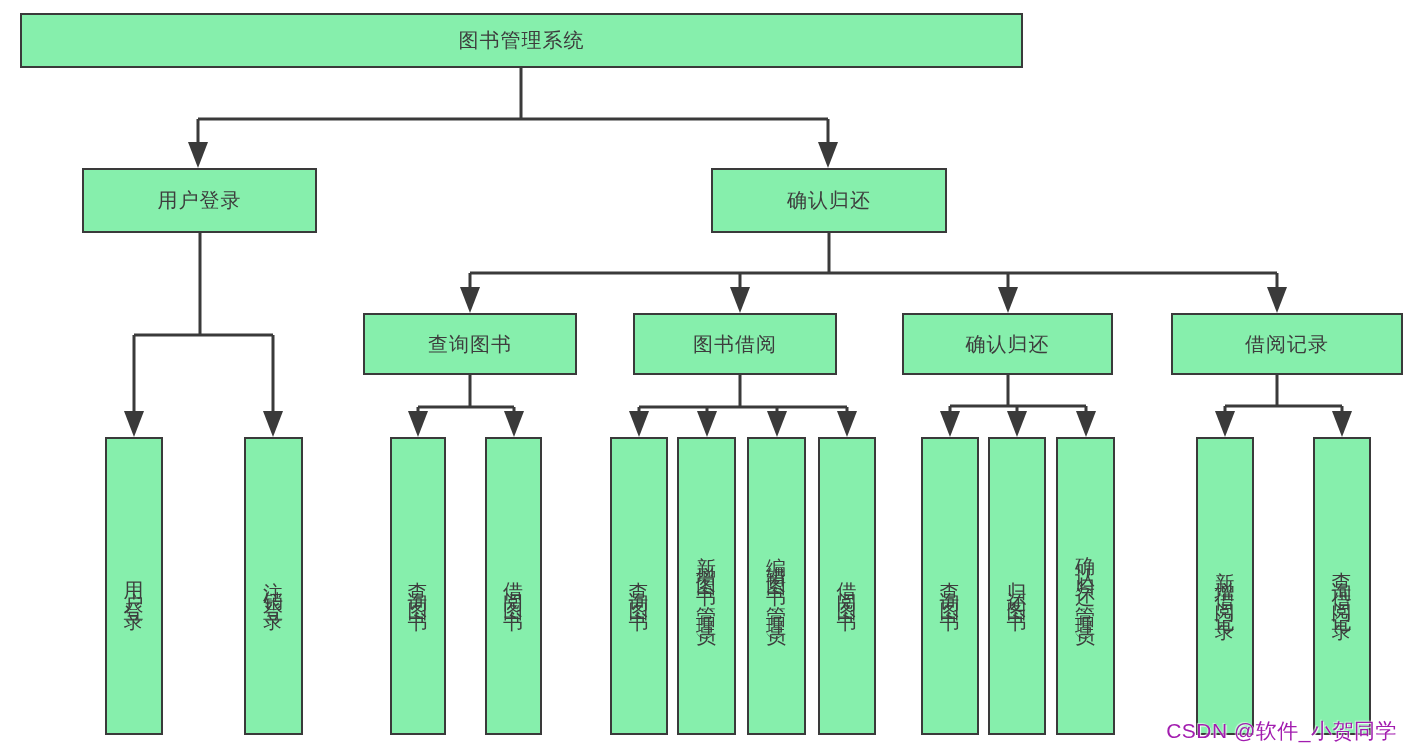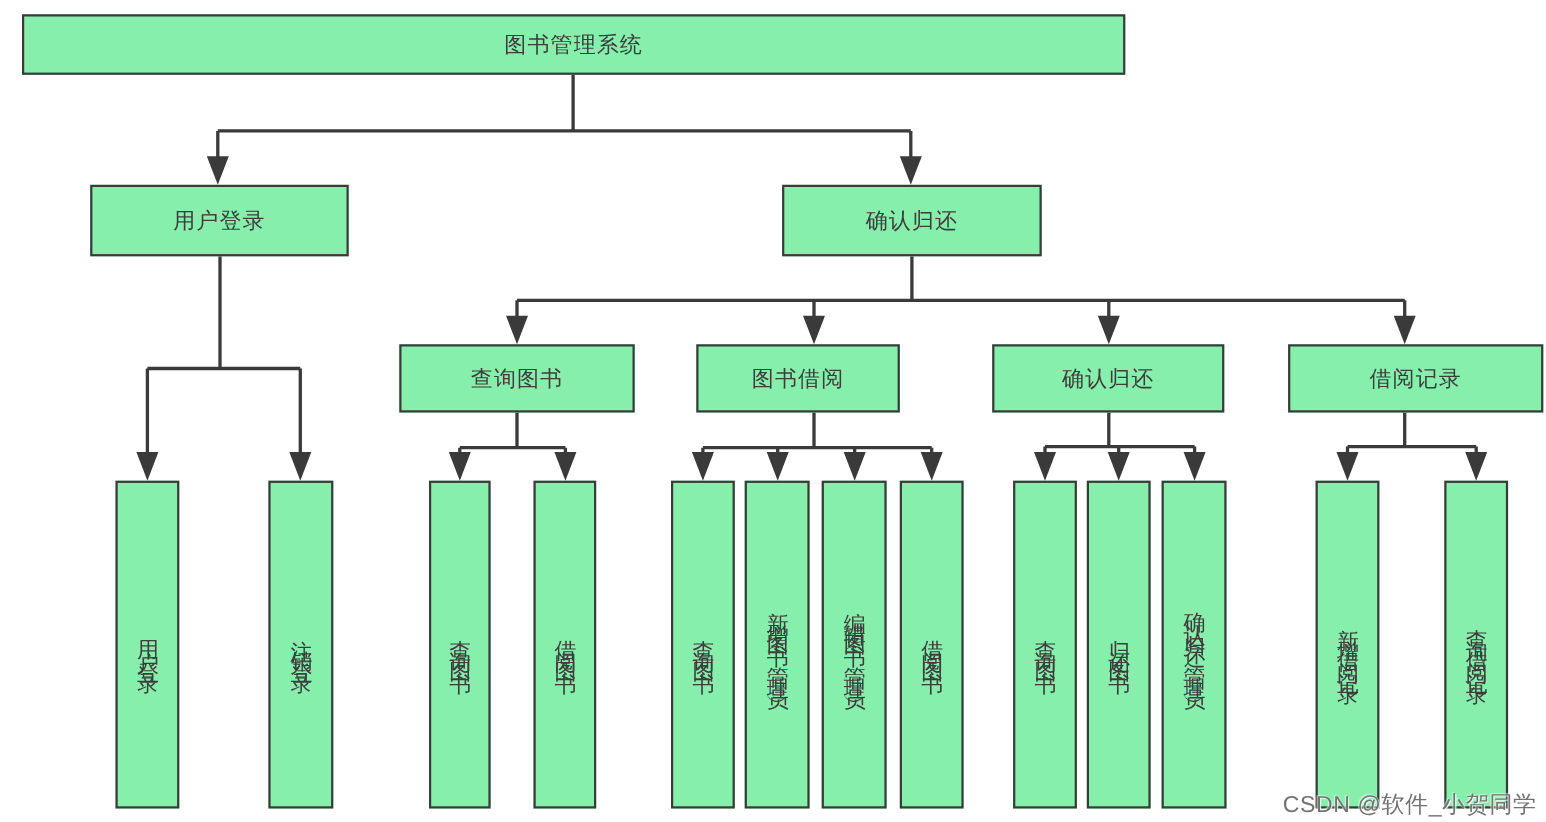--- a/index.html
+++ b/index.html
@@ -31,21 +31,21 @@
     letter-spacing:10px;
     font-size:20px;
     color:#3d3d3d;
     line-height:1;
   }
   
   .n-root   {left:20px;  top:13px;  width:1003px; height:55px;}
   .n-login  {left:82px;  top:168px; width:235px;  height:65px;}
   .n-mgmt   {left:711px; top:168px; width:236px;  height:65px;}
   .n-newbk  {left:363px; top:313px; width:214px;  height:62px;}
-  .n-borrow {left:633px; top:313px; width:185px;  height:62px;}
+  .n-borrow {left:633px; top:313px; width:204px;  height:62px;}
   .n-cur    {left:902px; top:313px; width:211px;  height:62px;}
   .n-rec    {left:1171px;top:313px; width:232px;  height:62px;}
   
   .vnode{top:437px;height:298px;}
   .lf1 {left:105px; width:58px;}
   .lf2 {left:244px; width:59px;}
   .lf3 {left:390px; width:56px;}
   .lf4 {left:485px; width:57px;}
   .lf5 {left:610px; width:58px;}
   .lf6 {left:677px; width:59px;}
@@ -55,21 +55,21 @@
   .lf10{left:988px; width:58px;}
   .lf11{left:1056px;width:59px;}
   .lf12{left:1196px;width:58px;}
   .lf13{left:1313px;width:58px;}
   #watermark{
     position:absolute;
     right:8px;
     bottom:2px;
     z-index:3;
     font-size:21px;
-    color:#737373;
+    color:#a21caf;
     letter-spacing:0.5px;
     text-shadow:1px 1px 1px rgba(255,255,255,0.95),-1px -1px 1px rgba(255,255,255,0.6);
   }
 </style>
 </head>
 <body>
 
 <div id="canvas">
 
   <svg id="wires" width="1405" height="747" viewBox="0 0 1405 747">

